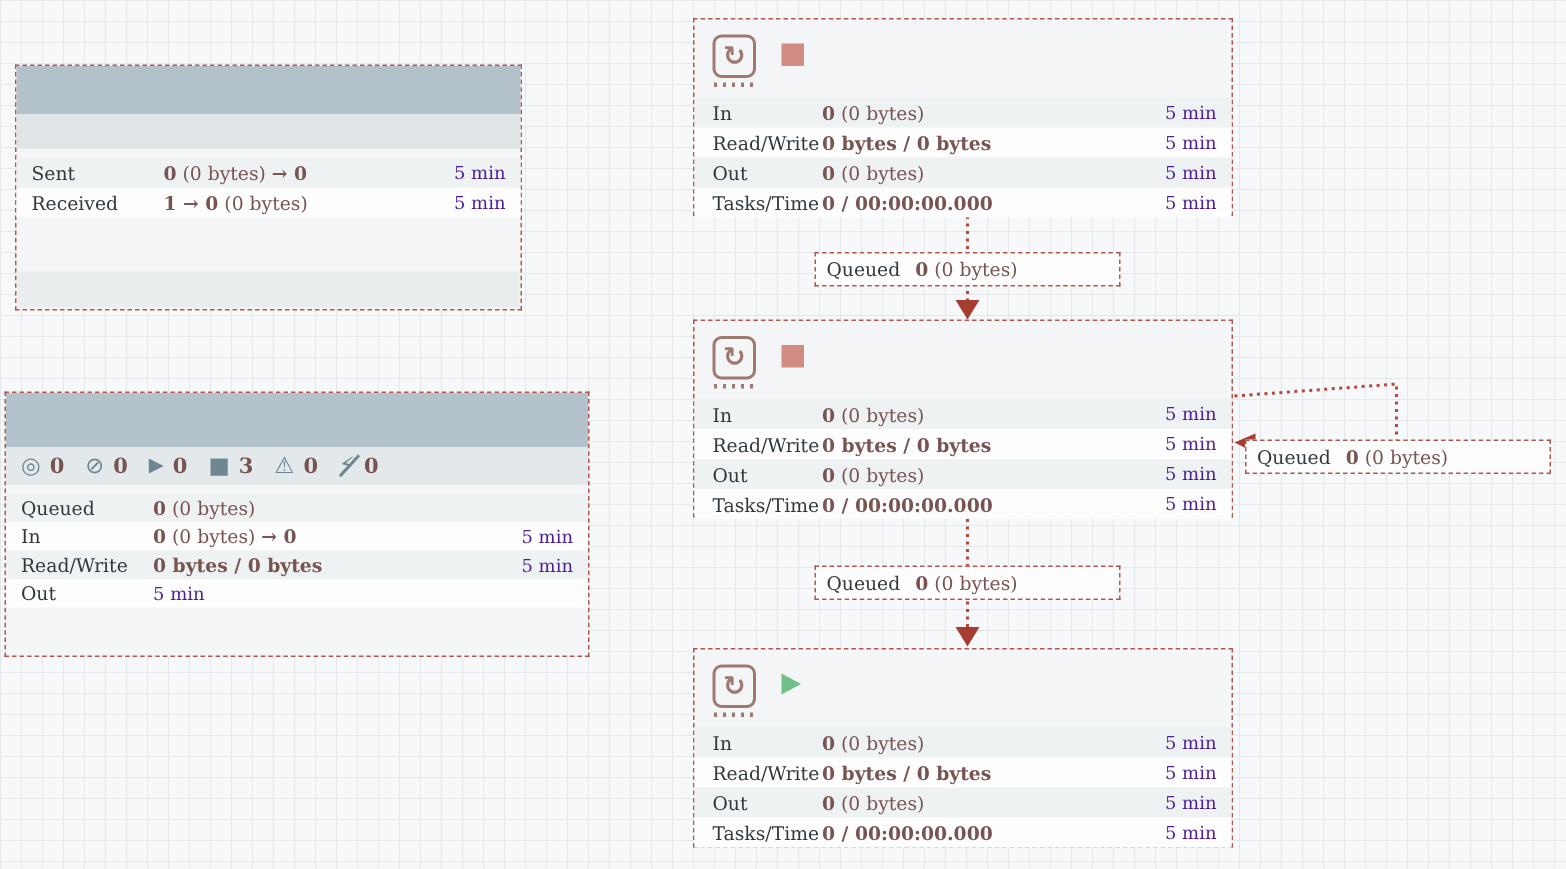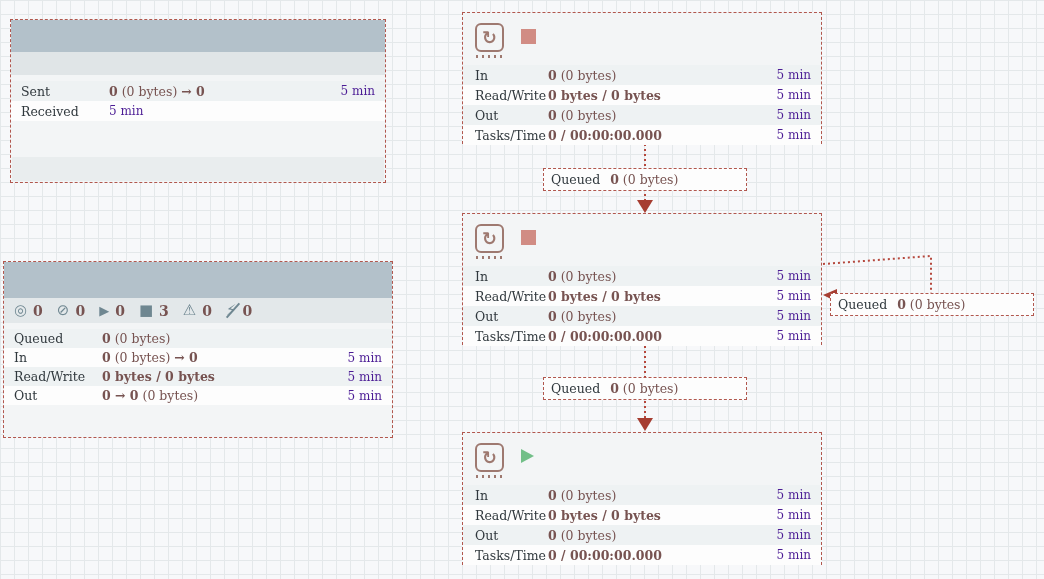--- a/index.html
+++ b/index.html
@@ -83,31 +83,32 @@
 
 <svg class="wires" width="1044" height="579">
   <path d="M645,144 V200" fill="none" stroke="#b5473c" stroke-width="2" stroke-dasharray="2 3"></path>
   <polygon points="637,200 653,200 645,213" fill="#a63d31"></polygon>
   <path d="M645,346 V418" fill="none" stroke="#b5473c" stroke-width="2" stroke-dasharray="2 3"></path>
   <polygon points="637,418 653,418 645,431" fill="#a63d31"></polygon>
   <path d="M823,264 L931,256 V295 H838" fill="none" stroke="#b5473c" stroke-width="2" stroke-dasharray="2 3"></path>
   <polygon points="837,289 837,302 823,295" fill="#a63d31"></polygon>
 </svg>
 
-<div class="component" style="left:10px; top:19px; width:376px; height:164px;">
+<div class="component" style="left:10px; top:43px; width:338px; height:164px;">
   <div class="hdr"></div>
   <div class="subhdr"></div>
   <div class="spacer6"></div>
   <div class="row g">
     <span class="rl">Sent</span>
     <span class="rv"><b>0</b><span> (0 bytes) </span><b>→ 0</b></span>
     <span class="rw">5 min</span>
   </div>
   <div class="row w">
     <span class="rl">Received</span>
+    <span class="rv"><b>1 → 0</b><span> (0 bytes)</span><b></b></span>
     <span class="rw">5 min</span>
   </div>
   <div class="footerbar"></div>
 </div>
 
 <div class="component" style="left:3px; top:261px; width:390px; height:177px;">
   <div class="hdr tall"></div>
   <div class="iconrow">
     <span class="badge">
       <span class="bi">◎</span>
@@ -145,21 +146,20 @@
     <span class="rv"><b>0</b><span> (0 bytes) </span><b>→ 0</b></span>
     <span class="rw">5 min</span>
   </div>
   <div class="row g" style="height:19px">
     <span class="rl">Read/Write</span>
     <span class="rv"><b>0 bytes / 0 bytes</b><span></span><b></b></span>
     <span class="rw">5 min</span>
   </div>
   <div class="row w" style="height:19px">
     <span class="rl">Out</span>
-    <span class="rv"><b>0 → 0</b><span> (0 bytes)</span><b></b></span>
     <span class="rw">5 min</span>
   </div>
 </div>
 
 <div class="component proc" style="top:12px;">
   <div class="ptop">
     <div class="picon">↻</div>
     <div class="perf"></div>
     <div class="stat-stopped"></div>
   </div>

